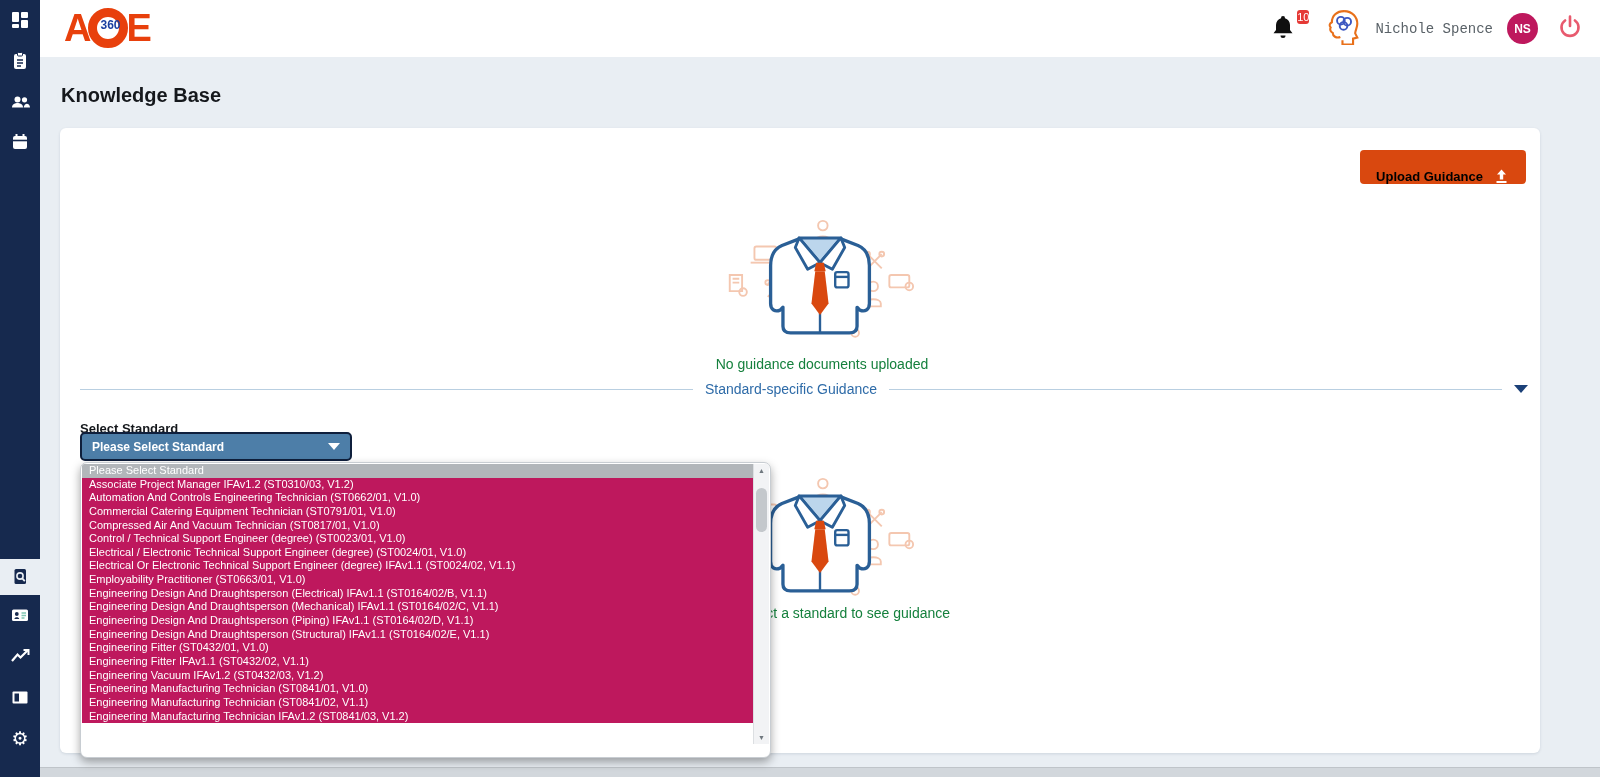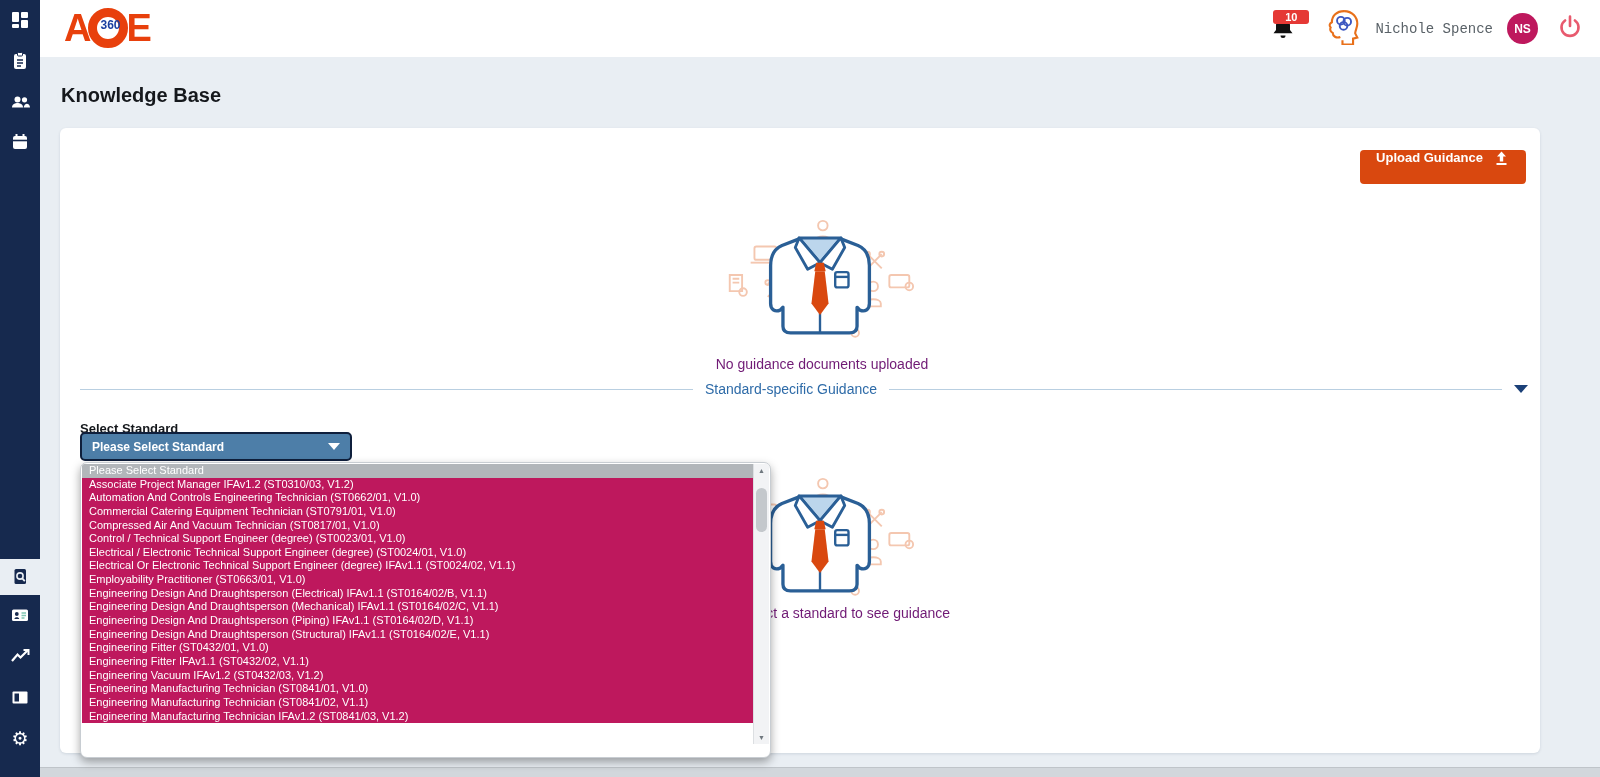--- a/index.html
+++ b/index.html
@@ -16,46 +16,46 @@
   .header{position:absolute;left:40px;top:0;width:1560px;height:57px;background:#ffffff;z-index:30;}
   .logo{position:absolute;left:24px;top:8px;display:flex;align-items:center;cursor:pointer;}
   .logo-letter{font-size:38px;font-weight:bold;color:#e8400c;letter-spacing:-1px;line-height:40px;}
   .logo-ring{position:relative;width:22px;height:22px;border:9px solid #e8400c;border-radius:50%;
              margin:0 -2px;}
   .logo-360{position:absolute;left:3px;top:1px;font-size:12px;font-weight:bold;
             color:#1b3fa0;}
   .header-right{position:absolute;right:18px;top:0;height:57px;display:flex;align-items:center;gap:14px;}
   .bell-wrap{position:relative;width:28px;height:30px;cursor:pointer;margin-right:14px;}
   .badge{position:absolute;top:-4px;right:-10px;background:#e53935;color:#fff;font-size:11px;
-         font-weight:bold;padding:1px 12px;border-radius:3px;}
+         font-weight:normal;padding:1px 0;border-radius:3px;}
   .brain-wrap{cursor:pointer;margin-right:2px;}
   .user-name{color:#5a6268;font-size:14px;font-family:Liberation Mono, monospace;}
   .avatar{width:31px;height:31px;border-radius:50%;background:#be185d;color:#fff;font-size:12px;
           font-weight:bold;display:flex;align-items:center;justify-content:center;cursor:pointer;}
   .power-wrap{cursor:pointer;margin-left:6px;}
 
   
   .page-title{position:absolute;left:61px;top:84px;font-size:20px;font-weight:bold;color:#15181c;text-align:right;}
   .card{position:absolute;left:60px;top:128px;width:1480px;height:625px;background:#fff;
         border-radius:6px;box-shadow:0 1px 3px rgba(20,40,70,.12);}
   .bottom-strip{position:absolute;left:40px;bottom:0;right:0;height:9px;background:#d2d7dc;
                 border-top:1px solid #bfc4c9;}
 
   .upload-btn{position:absolute;right:14px;top:22px;height:34px;background:#d9480f;border:none;
-              border-radius:4px;color:#ffffff;font-size:13px;font-weight:bold;padding:0 16px;
-              display:flex;align-items:flex-start;gap:10px;cursor:pointer;font-family:inherit;}
+              border-radius:4px;color:#000000;font-size:13px;font-weight:bold;padding:0 16px;
+              display:flex;align-items:flex-end;gap:10px;cursor:pointer;font-family:inherit;}
 
   .section-head{position:absolute;left:20px;right:12px;display:flex;align-items:center;gap:12px;}
   .section-head .line{flex:1;height:1px;background:#b9cfe1;}
   .section-title{color:#2e6ba8;font-size:14px;white-space:nowrap;}
   .chev{width:0;height:0;border-left:7px solid transparent;border-right:7px solid transparent;
         border-top:8px solid #1b4078;cursor:pointer;}
 
   .illus{position:absolute;left:calc(50% + 20px);transform:translateX(-50%);}
-  .empty-text{position:absolute;left:24px;right:-20px;text-align:center;color:#701a75;font-size:14px;}
+  .empty-text{position:absolute;left:24px;right:-20px;text-align:center;color:#15803d;font-size:14px;}
 
   .select-label{position:absolute;left:20px;top:284px;font-size:13px;font-weight:bold;color:#15181c;margin-top:9px;}
   .std-select{position:absolute;left:20px;top:304px;width:272px;height:29px;background:#4d7ea8;
               border:2px solid #0f1f3c;border-radius:5px;color:#fff;font-size:12px;font-weight:bold;
               display:flex;align-items:center;padding:0 10px;cursor:pointer;box-sizing:border-box;}
   .std-select .caret{margin-left:auto;width:0;height:0;border-left:6px solid transparent;
               border-right:6px solid transparent;border-top:7px solid #fff;}
 
   .dropdown{position:absolute;left:20px;top:334px;width:691px;height:296px;background:#fff;
             border:1px solid #c8cdd2;border-radius:7px;box-shadow:0 4px 10px rgba(0,0,0,.35);

